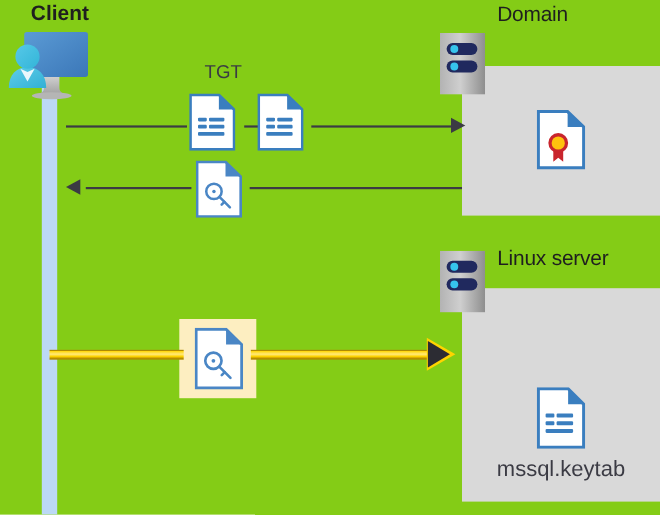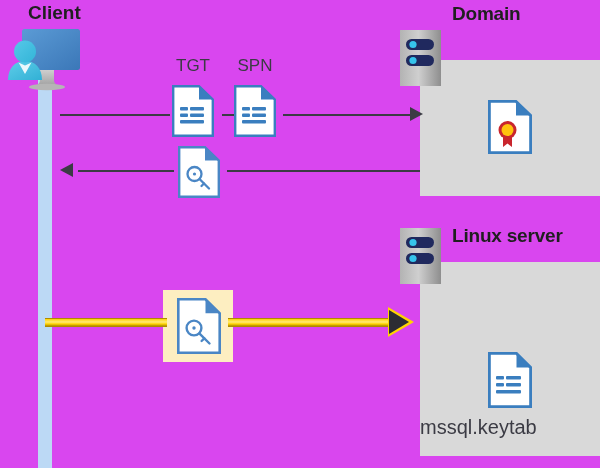--- a/index.html
+++ b/index.html
@@ -9,35 +9,35 @@
     background: #ffffff;
   }
   body {
     font-family: "Liberation Sans", sans-serif;
     -webkit-font-smoothing: antialiased;
   }
   #stage {
     position: relative;
     width: 600px;
     height: 468px;
-    background: #d946ef;
+    background: #84cc16;
     overflow: hidden;
   }
   .abs { position: absolute; }
 
   
   .server-panel {
     background: #d9d9d9;
   }
   #dc-panel  { left: 420px; top: 60px;  width: 180px; height: 136px; }
   #lx-panel  { left: 420px; top: 262px; width: 180px; height: 194px; }
 
   
   .panel-title {
-    font-weight: bold;
+    font-weight: normal;
     color: #1f1f1f;
     line-height: 1.18;
     letter-spacing: -0.2px;
   }
   #dc-title { left: 452px; top: 3px;   width: 148px; font-size: 19px; }
   #lx-title { left: 452px; top: 225px; width: 150px; font-size: 19px; }
   #client-title {
     left: 28px; top: 2px; width: 130px;
     font-size: 19px; font-weight: bold; color: #1f1f1f;
   }
@@ -109,28 +109,28 @@
     width: 0; height: 0;
     border-top: 12px solid transparent;
     border-bottom: 12px solid transparent;
     border-left: 20px solid #2c2c33;
   }
 
   
   .doc-label {
     font-size: 17px;
     color: #3b3b44;
-    text-align: center;
+    text-align: right;
   }
   #lbl-tgt { left: 166px; top: 56px; width: 54px; }
   #lbl-spn { left: 226px; top: 56px; width: 58px; }
 
   #keytab-label {
     left: 420px; top: 416px; width: 180px;
-    text-align: left;
+    text-align: center;
     font-size: 20px;
     color: #3b3b44;
   }
 
   
   #doc-tgt    { left: 172px; top: 85px;  width: 42px; height: 52px; }
   #doc-spn    { left: 234px; top: 85px;  width: 42px; height: 52px; }
   #doc-key1   { left: 178px; top: 146px; width: 42px; height: 52px; }
   #doc-key2   { left: 177px; top: 298px; width: 44px; height: 56px; }
   #doc-cert   { left: 488px; top: 100px; width: 44px; height: 54px; }
@@ -222,21 +222,20 @@
       <circle cx="13" cy="30.5" r="3.6" fill="#36c4ec"></circle>
     </svg>
   </div>
 
   <div class="abs gray-line" id="arrow1-seg-a"></div>
   <div class="abs gray-line" id="arrow1-seg-b"></div>
   <div class="abs gray-line" id="arrow1-seg-c"></div>
   <div class="abs tri-right" id="arrow1-head"></div>
 
   <div class="abs doc-label" id="lbl-tgt">TGT</div>
-  <div class="abs doc-label" id="lbl-spn">SPN</div>
 
   <div class="abs" id="doc-tgt">
     <svg viewBox="0 0 42 52" width="42" height="52">
       <path d="M1.2 1.2 H27 L40.8 14.5 V50.8 H1.2 Z" fill="#ffffff" stroke="#3a7ebf" stroke-width="2.4"></path>
       <path d="M27 1.2 L40.8 14.5 H27 Z" fill="#3a7ebf"></path>
       <g fill="#3a7ebf">
         <rect x="8" y="22" width="8" height="3.4" rx="1"></rect>
         <rect x="18" y="22" width="14" height="3.4" rx="1"></rect>
         <rect x="8" y="28.5" width="8" height="3.4" rx="1"></rect>
         <rect x="18" y="28.5" width="14" height="3.4" rx="1"></rect>

